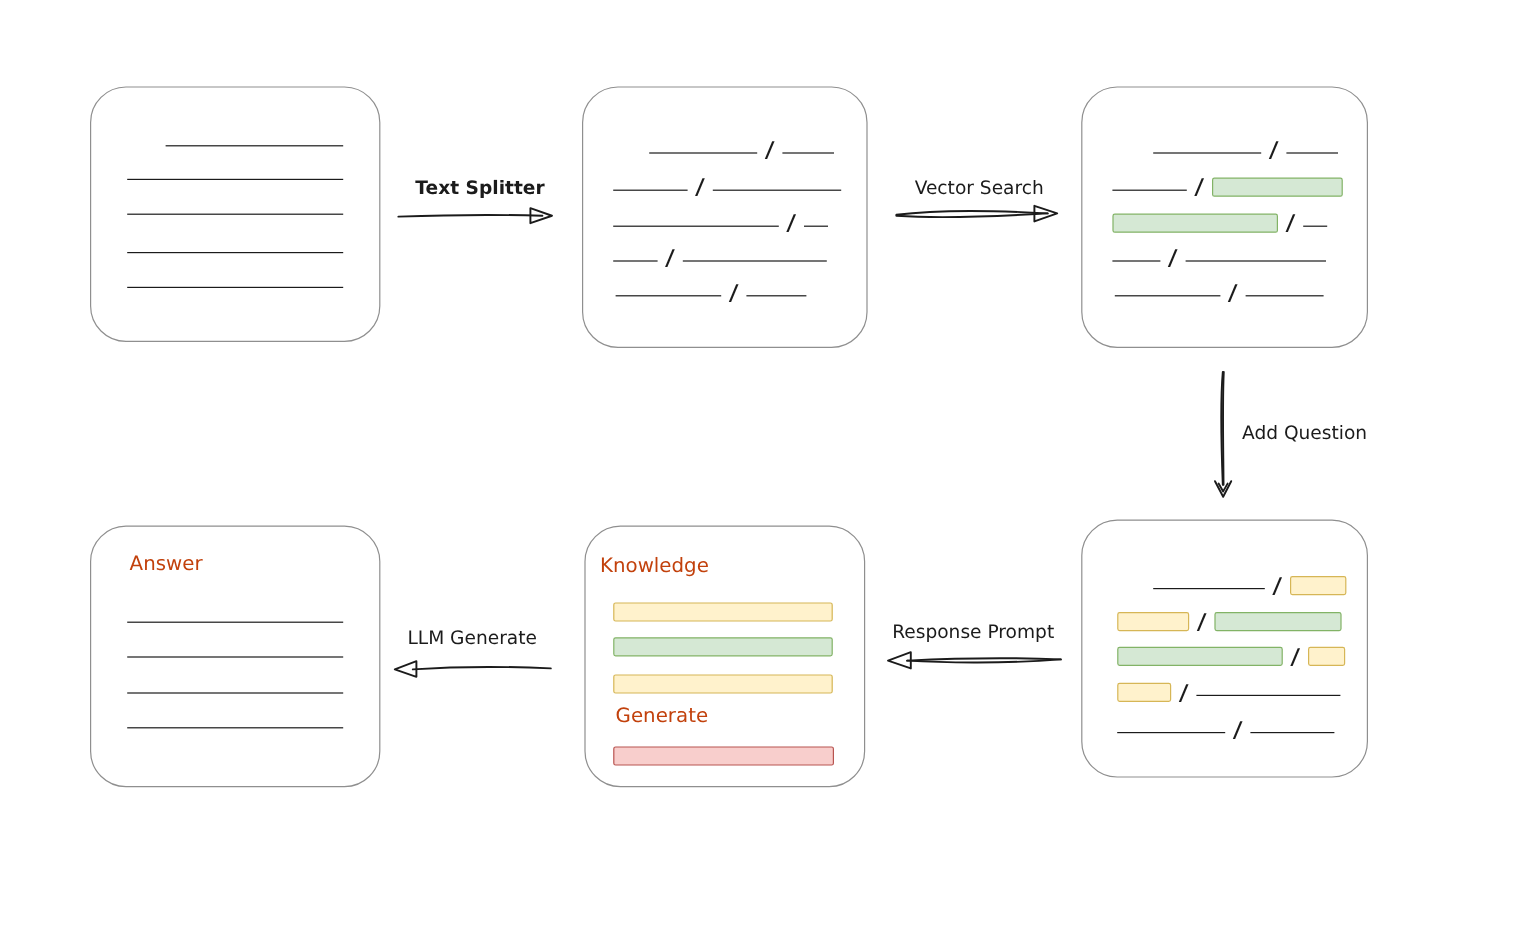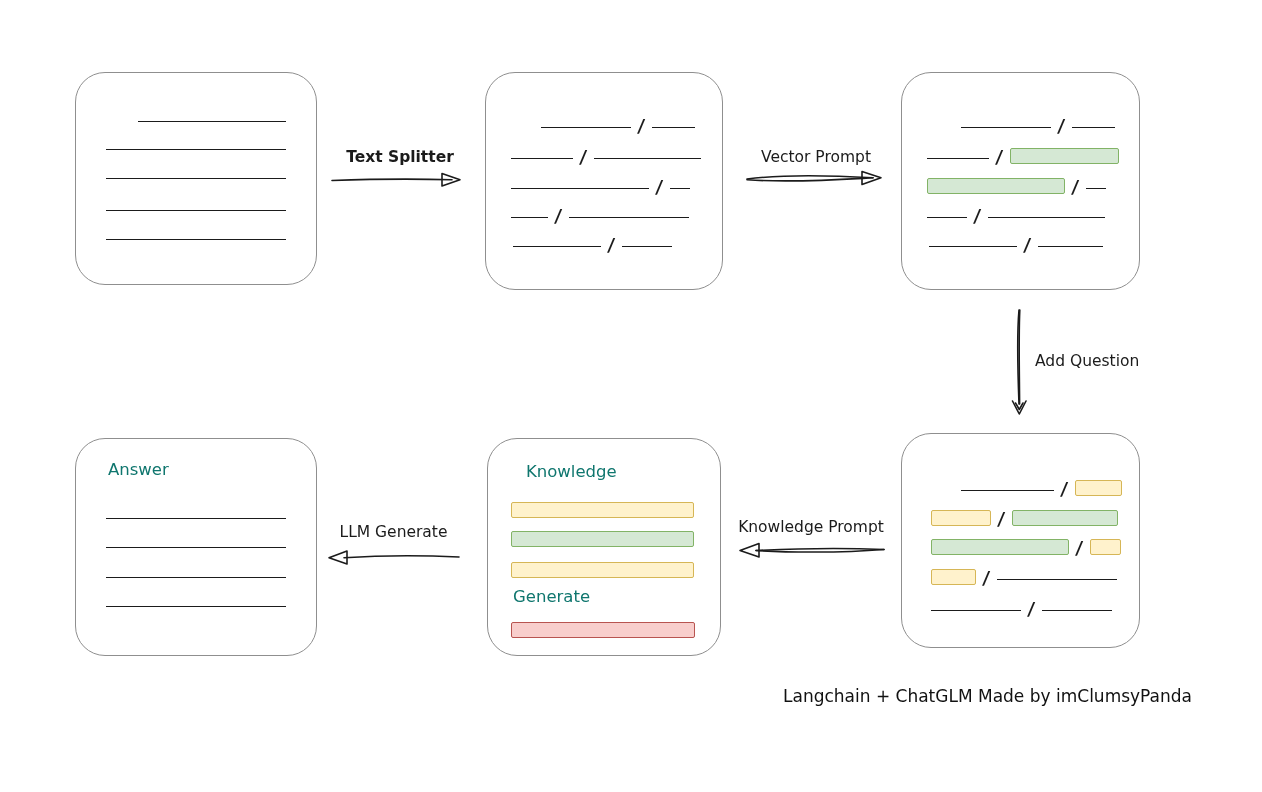--- a/index.html
+++ b/index.html
@@ -53,21 +53,21 @@
     box-sizing:border-box;
   }
   .bar-green {background:var(--green-fill,#d5e8d4);  border:1.4px solid var(--green-border,#82b366);}
   .bar-yellow{background:var(--yellow-fill,#fff2cc); border:1.4px solid var(--yellow-border,#d6b656);}
   .bar-red   {background:var(--red-fill,#f8cecc);    border:1.4px solid var(--red-border,#b85450);}
 
   .box-label{
     font-size:16.5px;
     font-weight:500;
     line-height:18px;
-    color:#0f766e;
+    color:#c2410c;
   }
 
   .arrow-label{
     position:absolute;
     font-size:15.5px;
     font-weight:500;
     color:#1b1b1b;
     text-align:center;
   }
   .arrow-svg{position:absolute;overflow:visible;}
@@ -174,21 +174,21 @@
         <span class="seg-line" style="width: 180px;"></span>
       </div>
       <div class="row" style="left: 30px; top: 119px;">
         <span class="seg-line" style="width: 180px;"></span>
       </div>
       <div class="row" style="left: 30px; top: 148px;">
         <span class="seg-line" style="width: 180px;"></span>
       </div>
     </div>
   <div class="box box-prompt">
-      <div class="row" style="left: 38px; top: 22px; align-items: flex-end;">
+      <div class="row" style="left: 12px; top: 22px; align-items: flex-end;">
         <div class="box-label">Knowledge</div>
       </div>
       <div class="row" style="left: 23px; top: 54px;">
         <span class="bar bar-yellow" style="width: 183px;"></span>
       </div>
       <div class="row" style="left: 23px; top: 83px;">
         <span class="bar bar-green" style="width: 183px;"></span>
       </div>
       <div class="row" style="left: 23px; top: 114px;">
         <span class="bar bar-yellow" style="width: 183px;"></span>
@@ -227,43 +227,42 @@
         <span class="seg-line" style="width: 70px;"></span>
       </div>
     </div>
 
   <div class="arrow-label" style="left:330px;top:148px;width:140px;font-weight:bold;">Text Splitter</div>
   <svg class="arrow-svg" style="left:330px;top:170px;" width="142" height="22">
     <path d="M2,10.5 C 45,9 95,9 122,9.8"></path>
     <polygon points="112,3.5 130,9.8 112,16"></polygon>
   </svg>
 
-  <div class="arrow-label" style="left:742px;top:148px;width:148px;">Vector Prompt</div>
+  <div class="arrow-label" style="left:742px;top:148px;width:148px;">Vector Search</div>
   <svg class="arrow-svg" style="left:745px;top:167px;" width="145" height="24">
     <path d="M2,12 C 45,6.5 105,9.5 128,10.8"></path>
     <path d="M2,12.8 C 50,16 105,12 128,10.8"></path>
     <polygon points="117,4.5 136,10.8 117,17.5"></polygon>
   </svg>
 
   <div class="arrow-label" style="left:1035px;top:352px;width:110px;text-align:left;">Add Question</div>
   <svg class="arrow-svg" style="left:1007px;top:308px;" width="26" height="114">
     <path d="M12,2 C 9.5,30 11,70 12,96"></path>
     <path d="M12.8,2 C 11.5,30 12.5,70 12.6,96"></path>
     <polyline points="5.5,93 12.3,106 19,93"></polyline>
     <polyline points="8.5,95 12.3,101.5 16,95"></polyline>
   </svg>
 
-  <div class="arrow-label" style="left:736px;top:518px;width:150px;">Knowledge Prompt</div>
+  <div class="arrow-label" style="left:736px;top:518px;width:150px;">Response Prompt</div>
   <svg class="arrow-svg" style="left:736px;top:540px;" width="150" height="22">
     <path d="M148,9.5 C 100,7.5 50,9 20,10.5"></path>
     <path d="M148,9.5 C 100,13.5 45,12 20,10.5"></path>
     <polygon points="23,3.5 4,10.5 23,17"></polygon>
   </svg>
 
   <div class="arrow-label" style="left:326px;top:523px;width:135px;">LLM Generate</div>
   <svg class="arrow-svg" style="left:326px;top:548px;" width="136" height="20">
     <path d="M133,9 C 90,7 45,8 18,9.8"></path>
     <polygon points="21,3 3,9.8 21,16"></polygon>
   </svg>
 
-  <div class="caption">Langchain + ChatGLM Made by imClumsyPanda</div>
 
 </div>
 
 </body></html>

